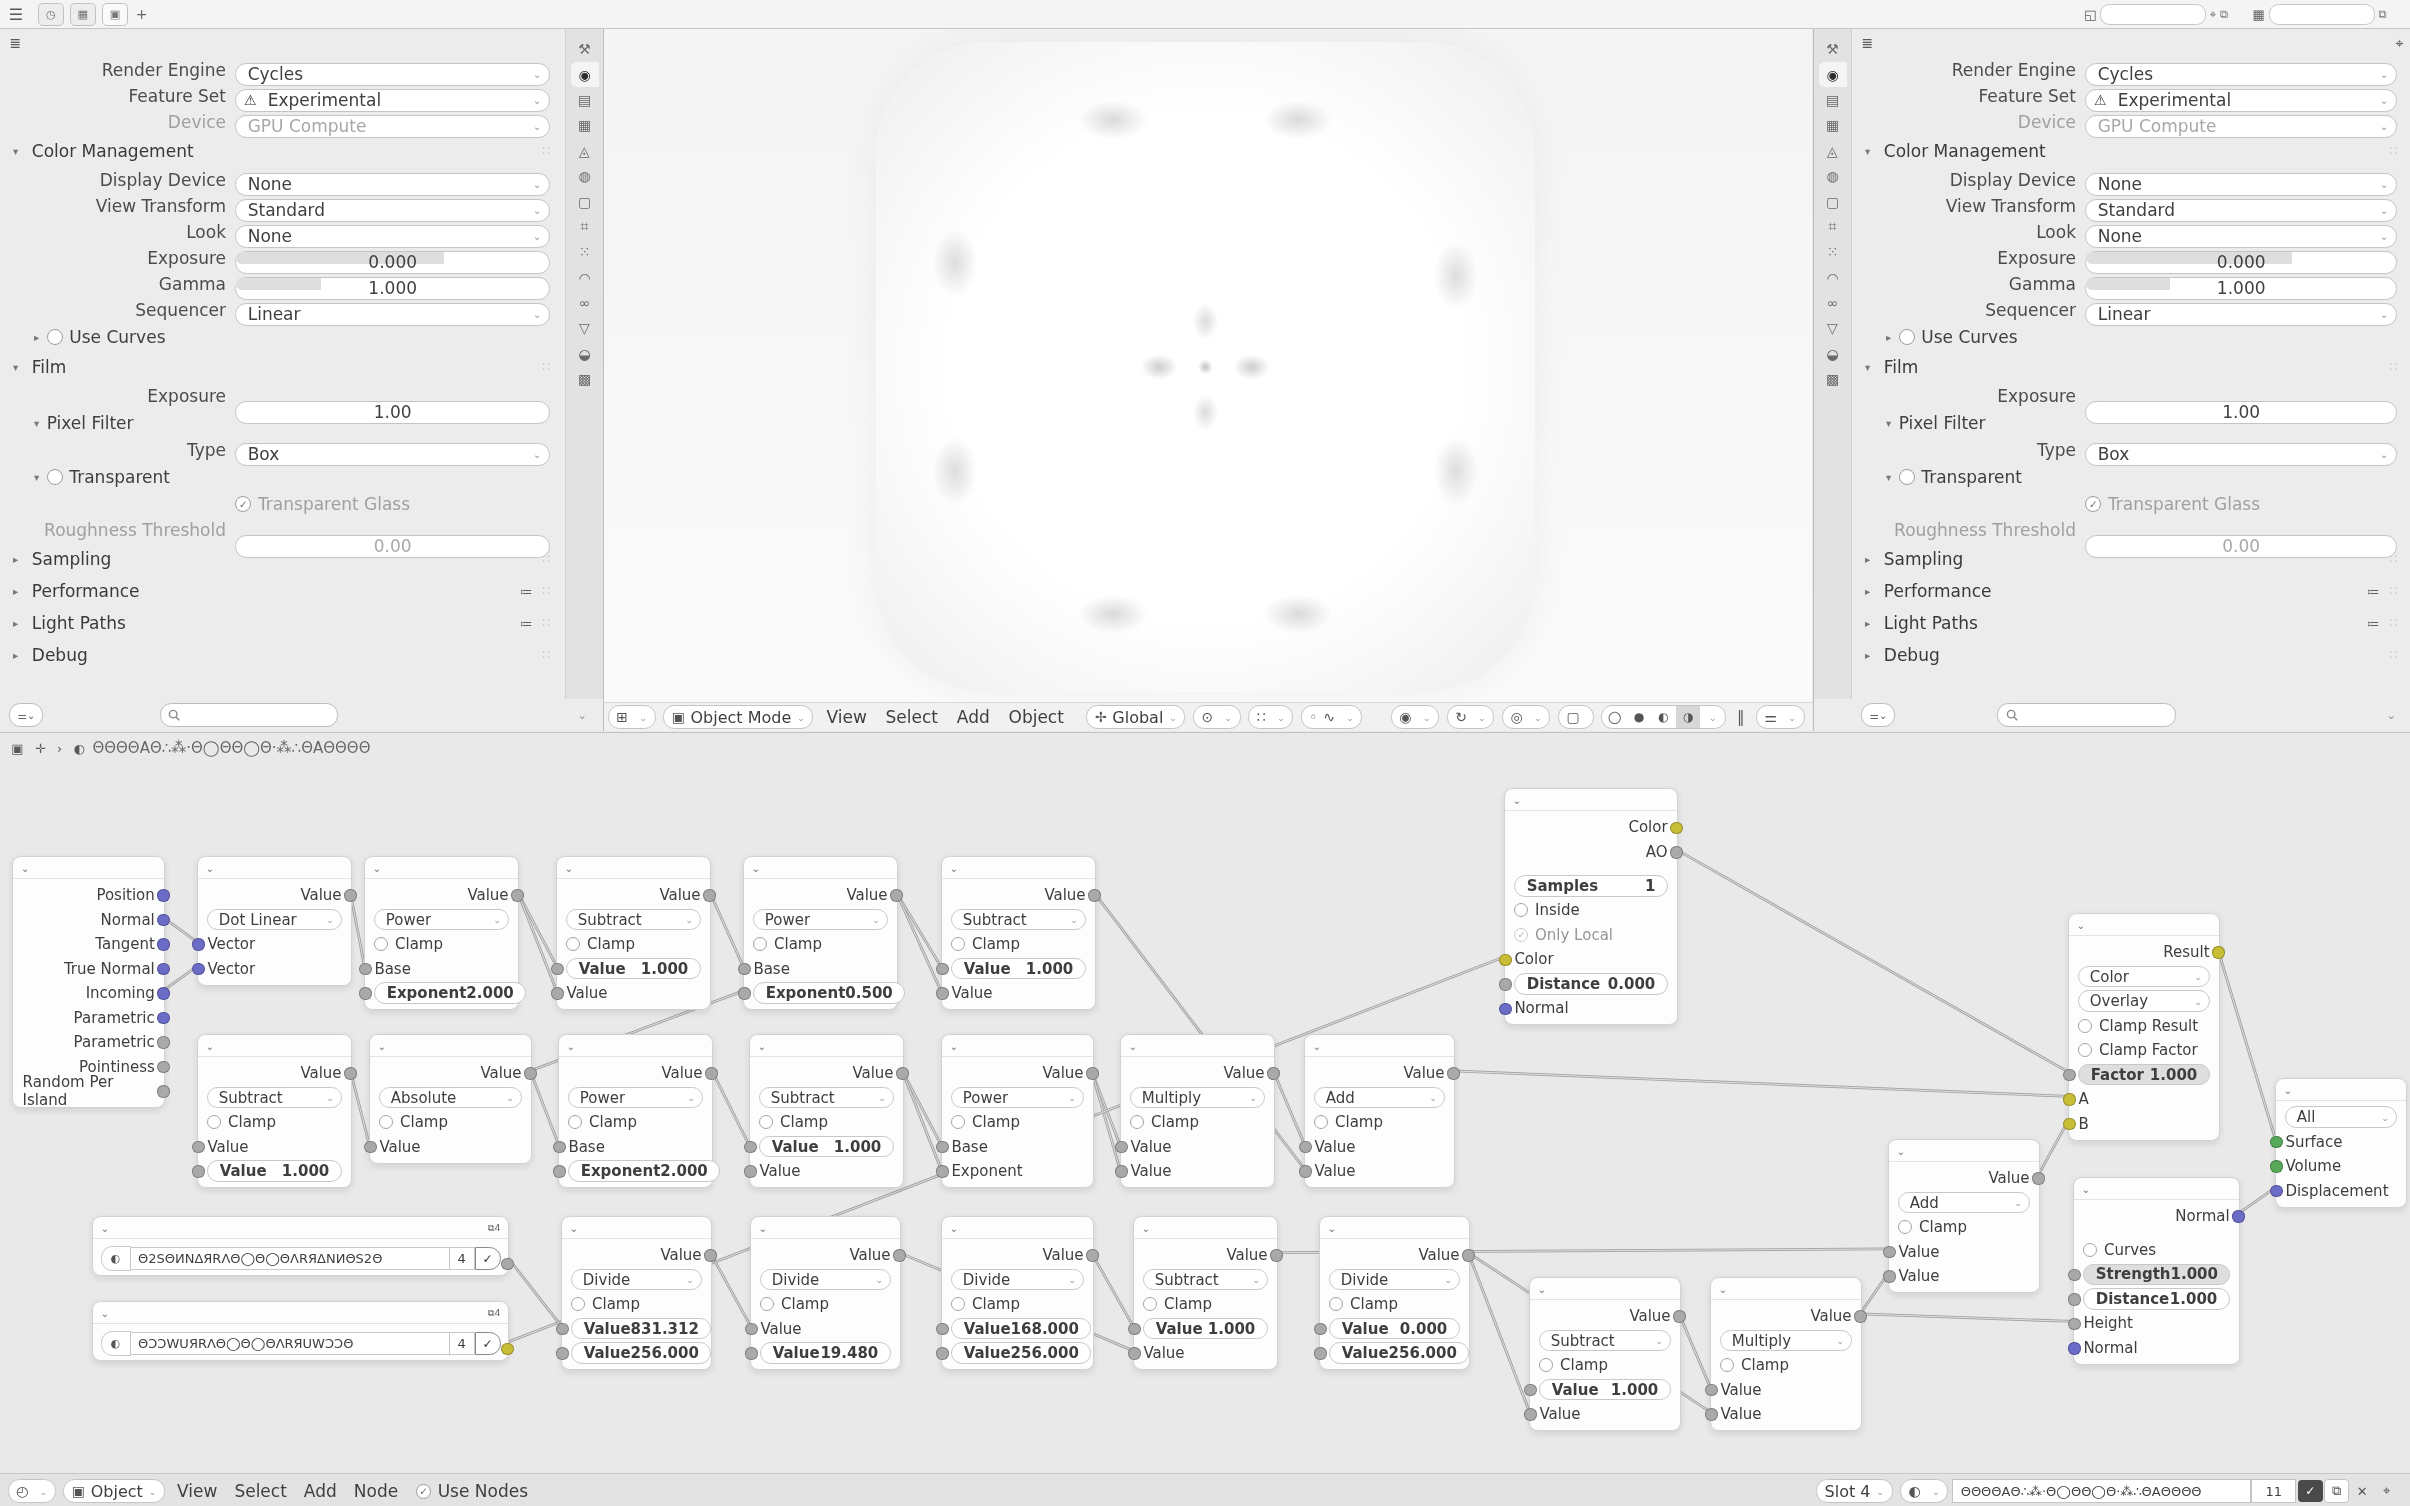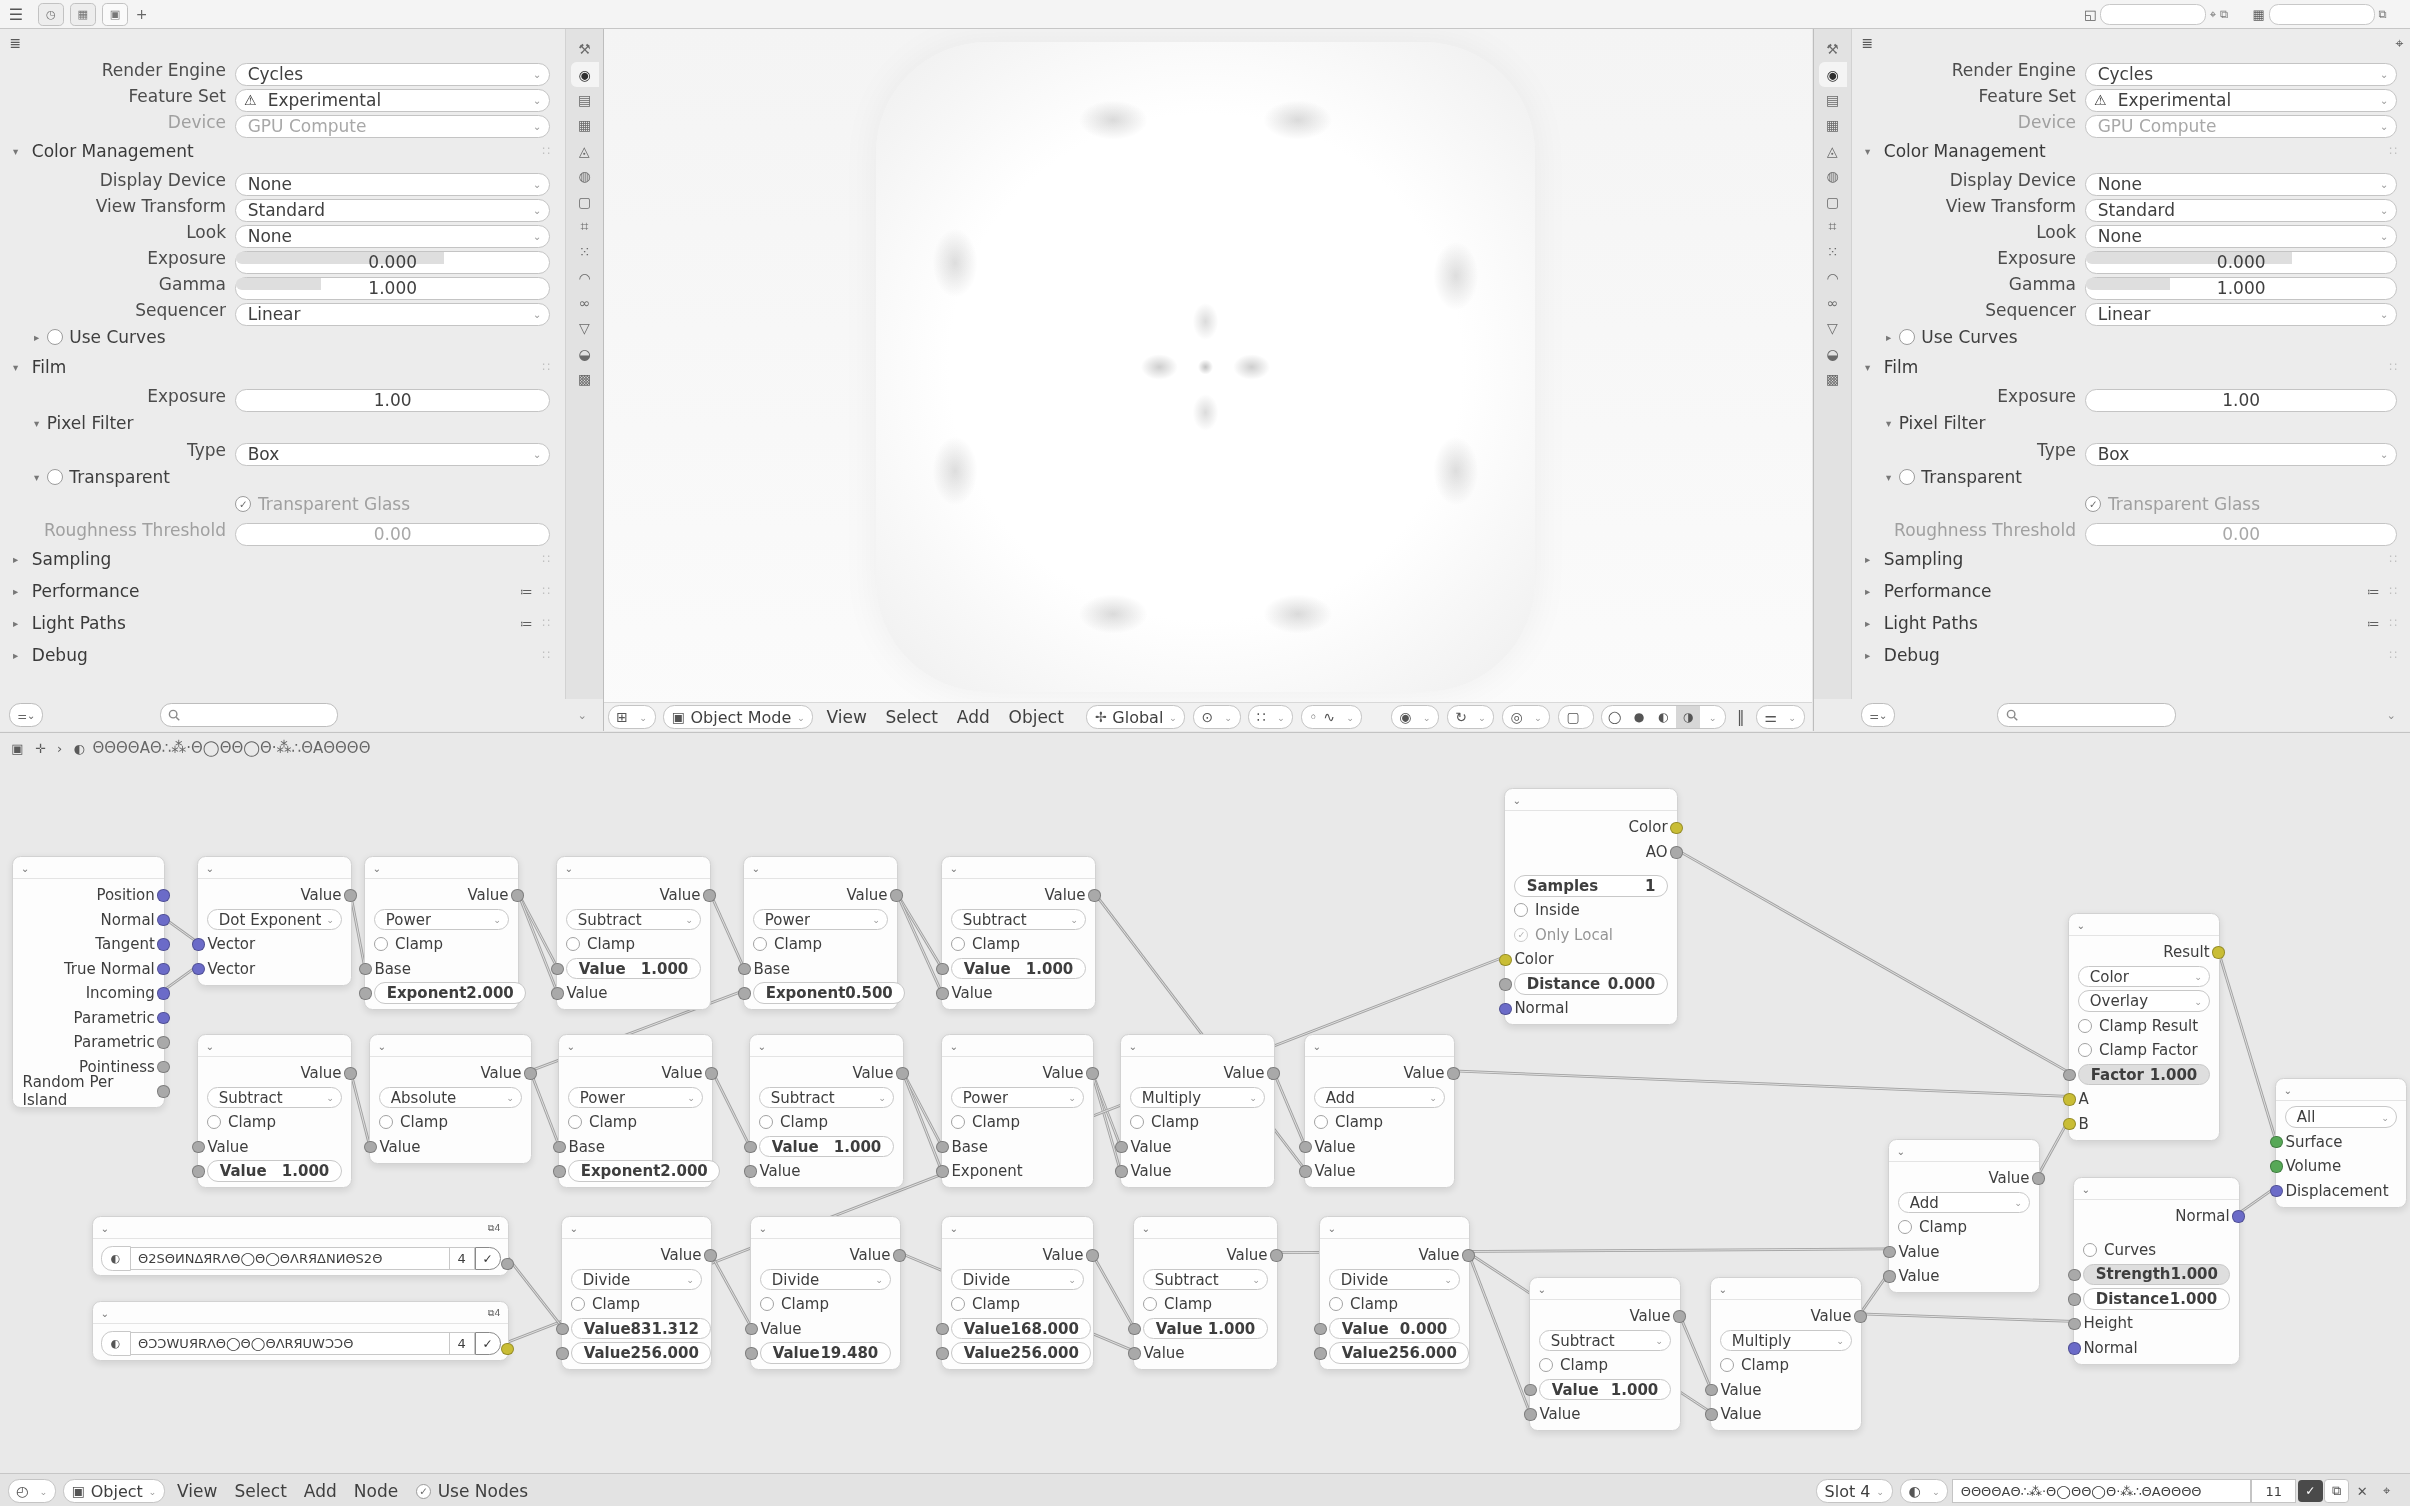--- a/index.html
+++ b/index.html
@@ -36,21 +36,21 @@
   .pfoot .ftoggle{width:32px;height:22.6px;border:0.9px solid #bdbdbd;border-radius:11.3px;background:#fff;display:flex;align-items:center;justify-content:center;font-size:10.4px;color:#666;}
   .pfoot .fsearch{flex:0 0 169px;height:22.6px;margin:0 auto;border:0.9px solid #bdbdbd;border-radius:11.3px;background:#fff;display:flex;align-items:center;padding-left:7.5px;color:#888;}
   .pfoot .fchev{margin-left:auto;width:22.6px;height:22.6px;border-radius:50%;display:flex;align-items:center;justify-content:center;color:#888;font-size:11.3px;}
   .prow{display:flex;align-items:center;height:26px;}
   .prow .plabel{width:40%;text-align:right;padding-right:9.4px;font-size:17px;color:#4c4c4c;white-space:nowrap;}
   .prow.dim .plabel{color:#a0a0a0;}
   .pctl{flex:1;margin-right:15px;height:14px;position:relative;}
   .pill{height:22.6px;border:0.9px solid #c4c4c4;border-radius:11.3px;background:#fff;display:flex;align-items:center;font-size:17px;color:#3f3f3f;box-sizing:border-box;}
   .pill .ptext{padding-left:11.3px;white-space:nowrap;}
   .pill .pchev{margin-left:auto;padding-right:7.5px;color:#9a9a9a;font-size:10.4px;}
-  .pill.center{justify-content:center;}
+  .pill.center{justify-content:center;margin-top:12px;}
   .prow.dim .pill{color:#a8a8a8;}
   .warnico{font-size:14px;margin-left:7.5px;color:#2d2d2d;}
   .psec{display:flex;align-items:center;height:32px;font-size:17px;color:#3a3a3a;padding-left:13px;}
   .psec .tri{font-size:10.4px;color:#777;margin-right:7.5px;width:11.3px;}
   .psec .dots{margin-left:auto;margin-right:13px;color:#c0c0c0;font-size:12.2px;letter-spacing:1.9px;}
   .psec .listico{margin-left:auto;color:#5f5f5f;font-size:13px;}
   .psec .listico + .dots{margin-left:9.4px;}
   .psub{display:flex;align-items:center;height:28px;font-size:17px;color:#3f3f3f;padding-left:34px;}
   .psub .tri{font-size:10.4px;color:#777;margin-right:7.5px;}
   .cbc{width:16px;height:16px;border:1.4px solid #9c9c9c;border-radius:50%;display:inline-flex;align-items:center;justify-content:center;font-size:10.4px;color:#6b6b6b;background:#fff;margin-right:6.6px;box-sizing:border-box;}
@@ -731,21 +731,21 @@
           <div class="nhead">
             <span>⌄</span>
           </div>
           <div class="nbody">
             <div class="nrow out">
               <span>Value</span>
               <span class="ndot r" style="background: rgb(169, 169, 169);"></span>
             </div>
             <div class="nrow">
               <span class="npill">
-                <span class="t">Dot Exponent</span>
+                <span class="t">Dot Linear</span>
                 <span class="chev">⌄</span>
               </span>
             </div>
             <div class="nrow">
               <span class="ndot l" style="background: rgb(107, 107, 200);"></span>
               <span>Vector</span>
             </div>
             <div class="nrow">
               <span class="ndot l" style="background: rgb(107, 107, 200);"></span>
               <span>Vector</span>

